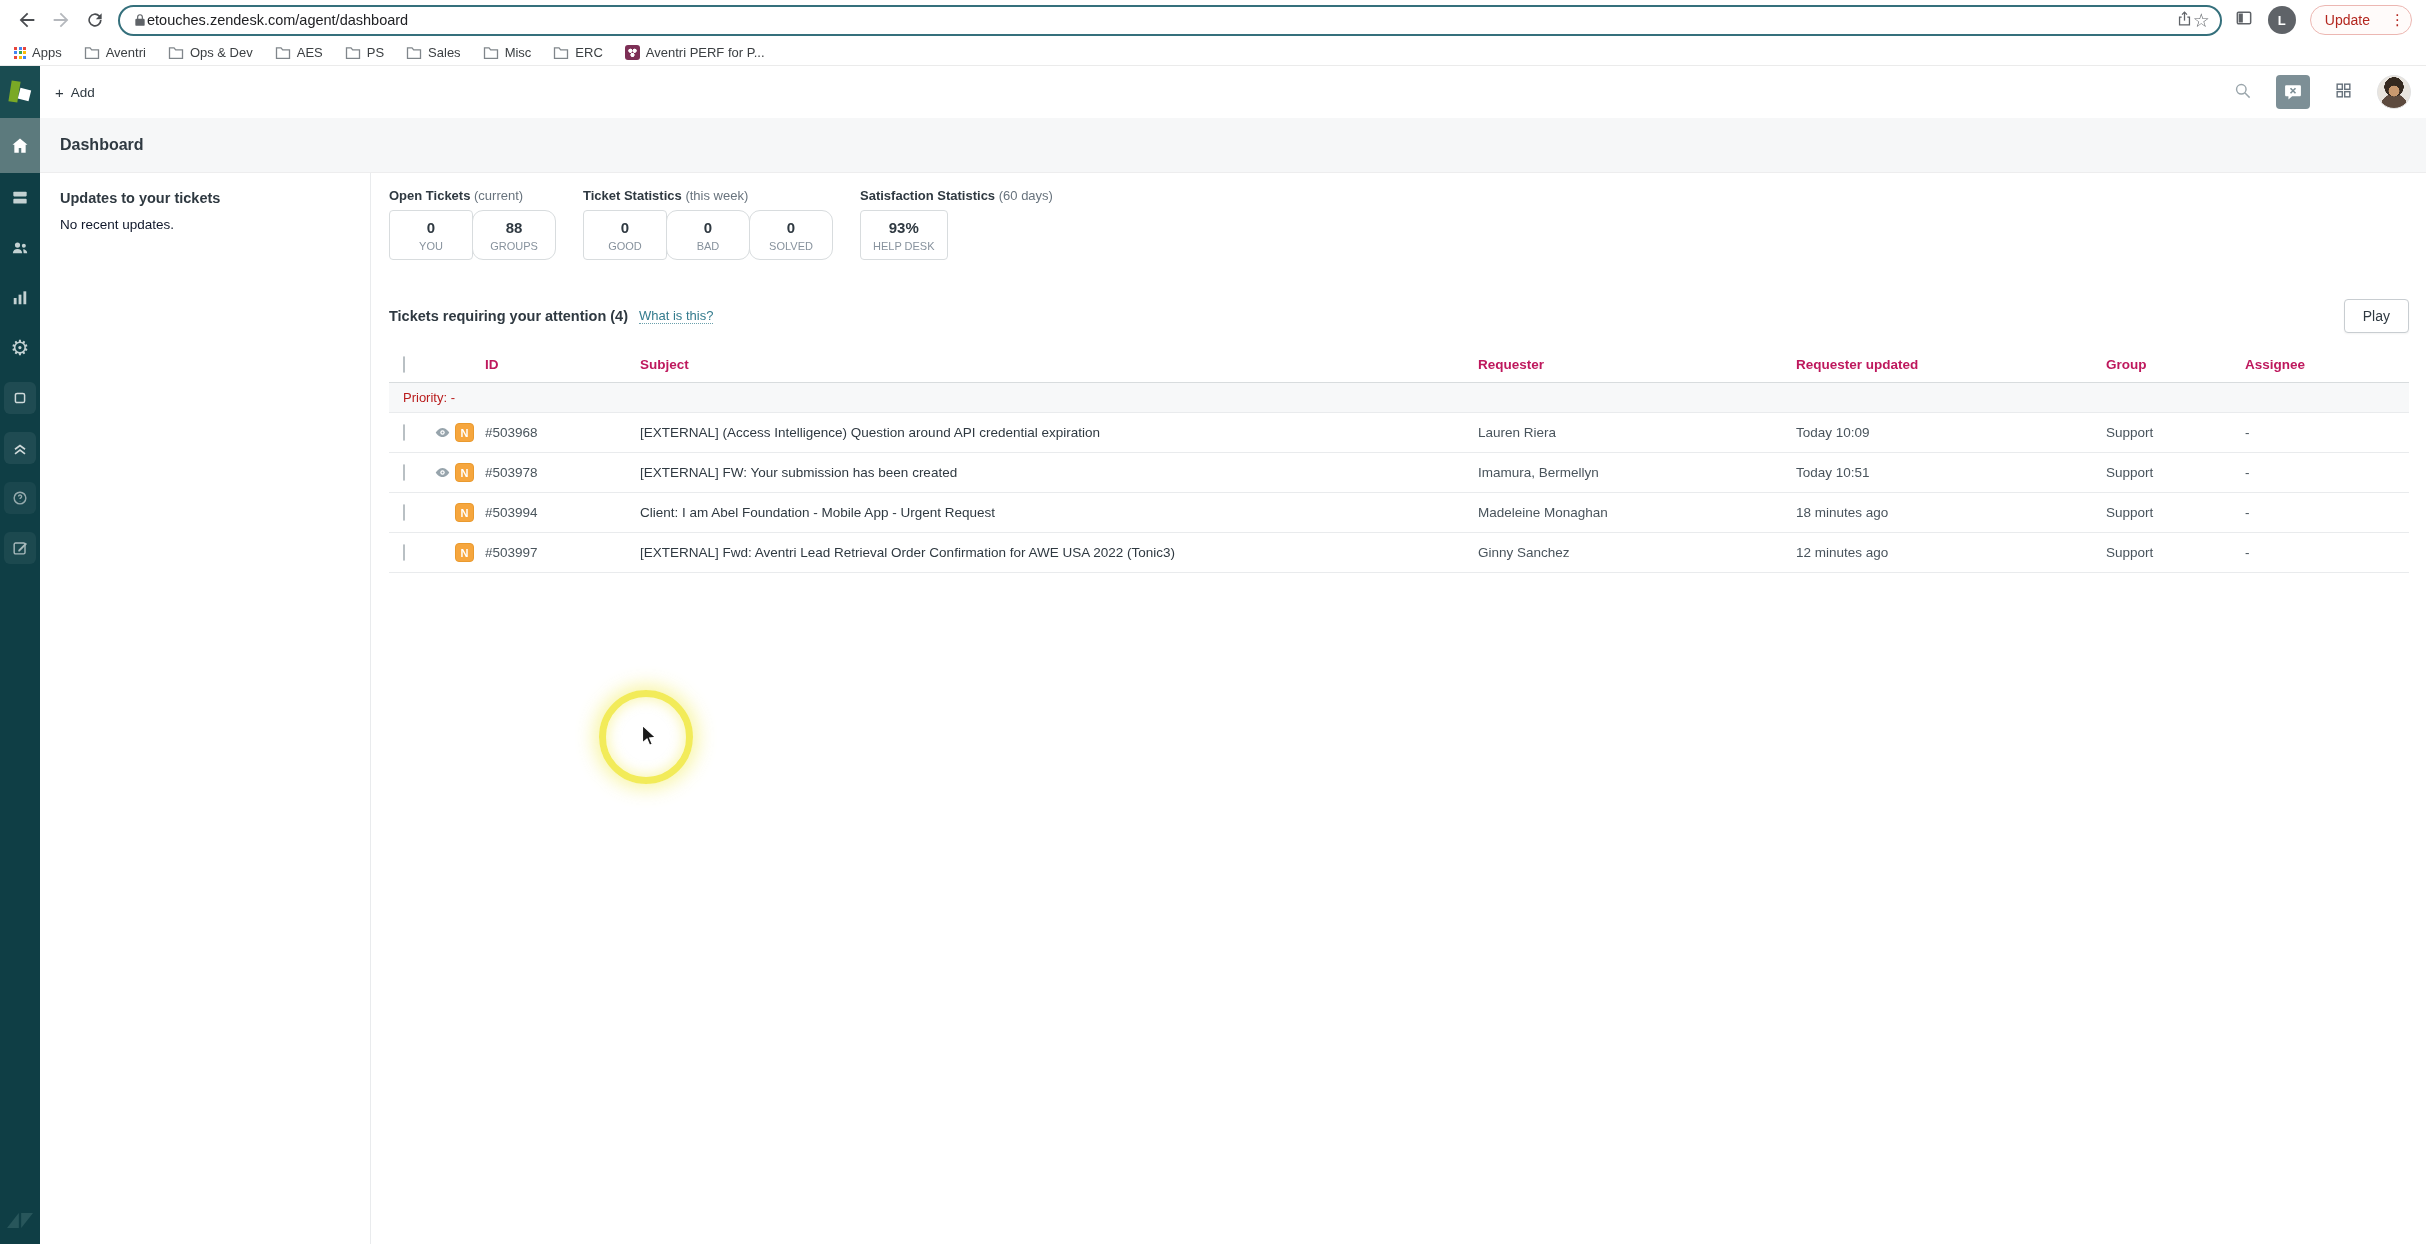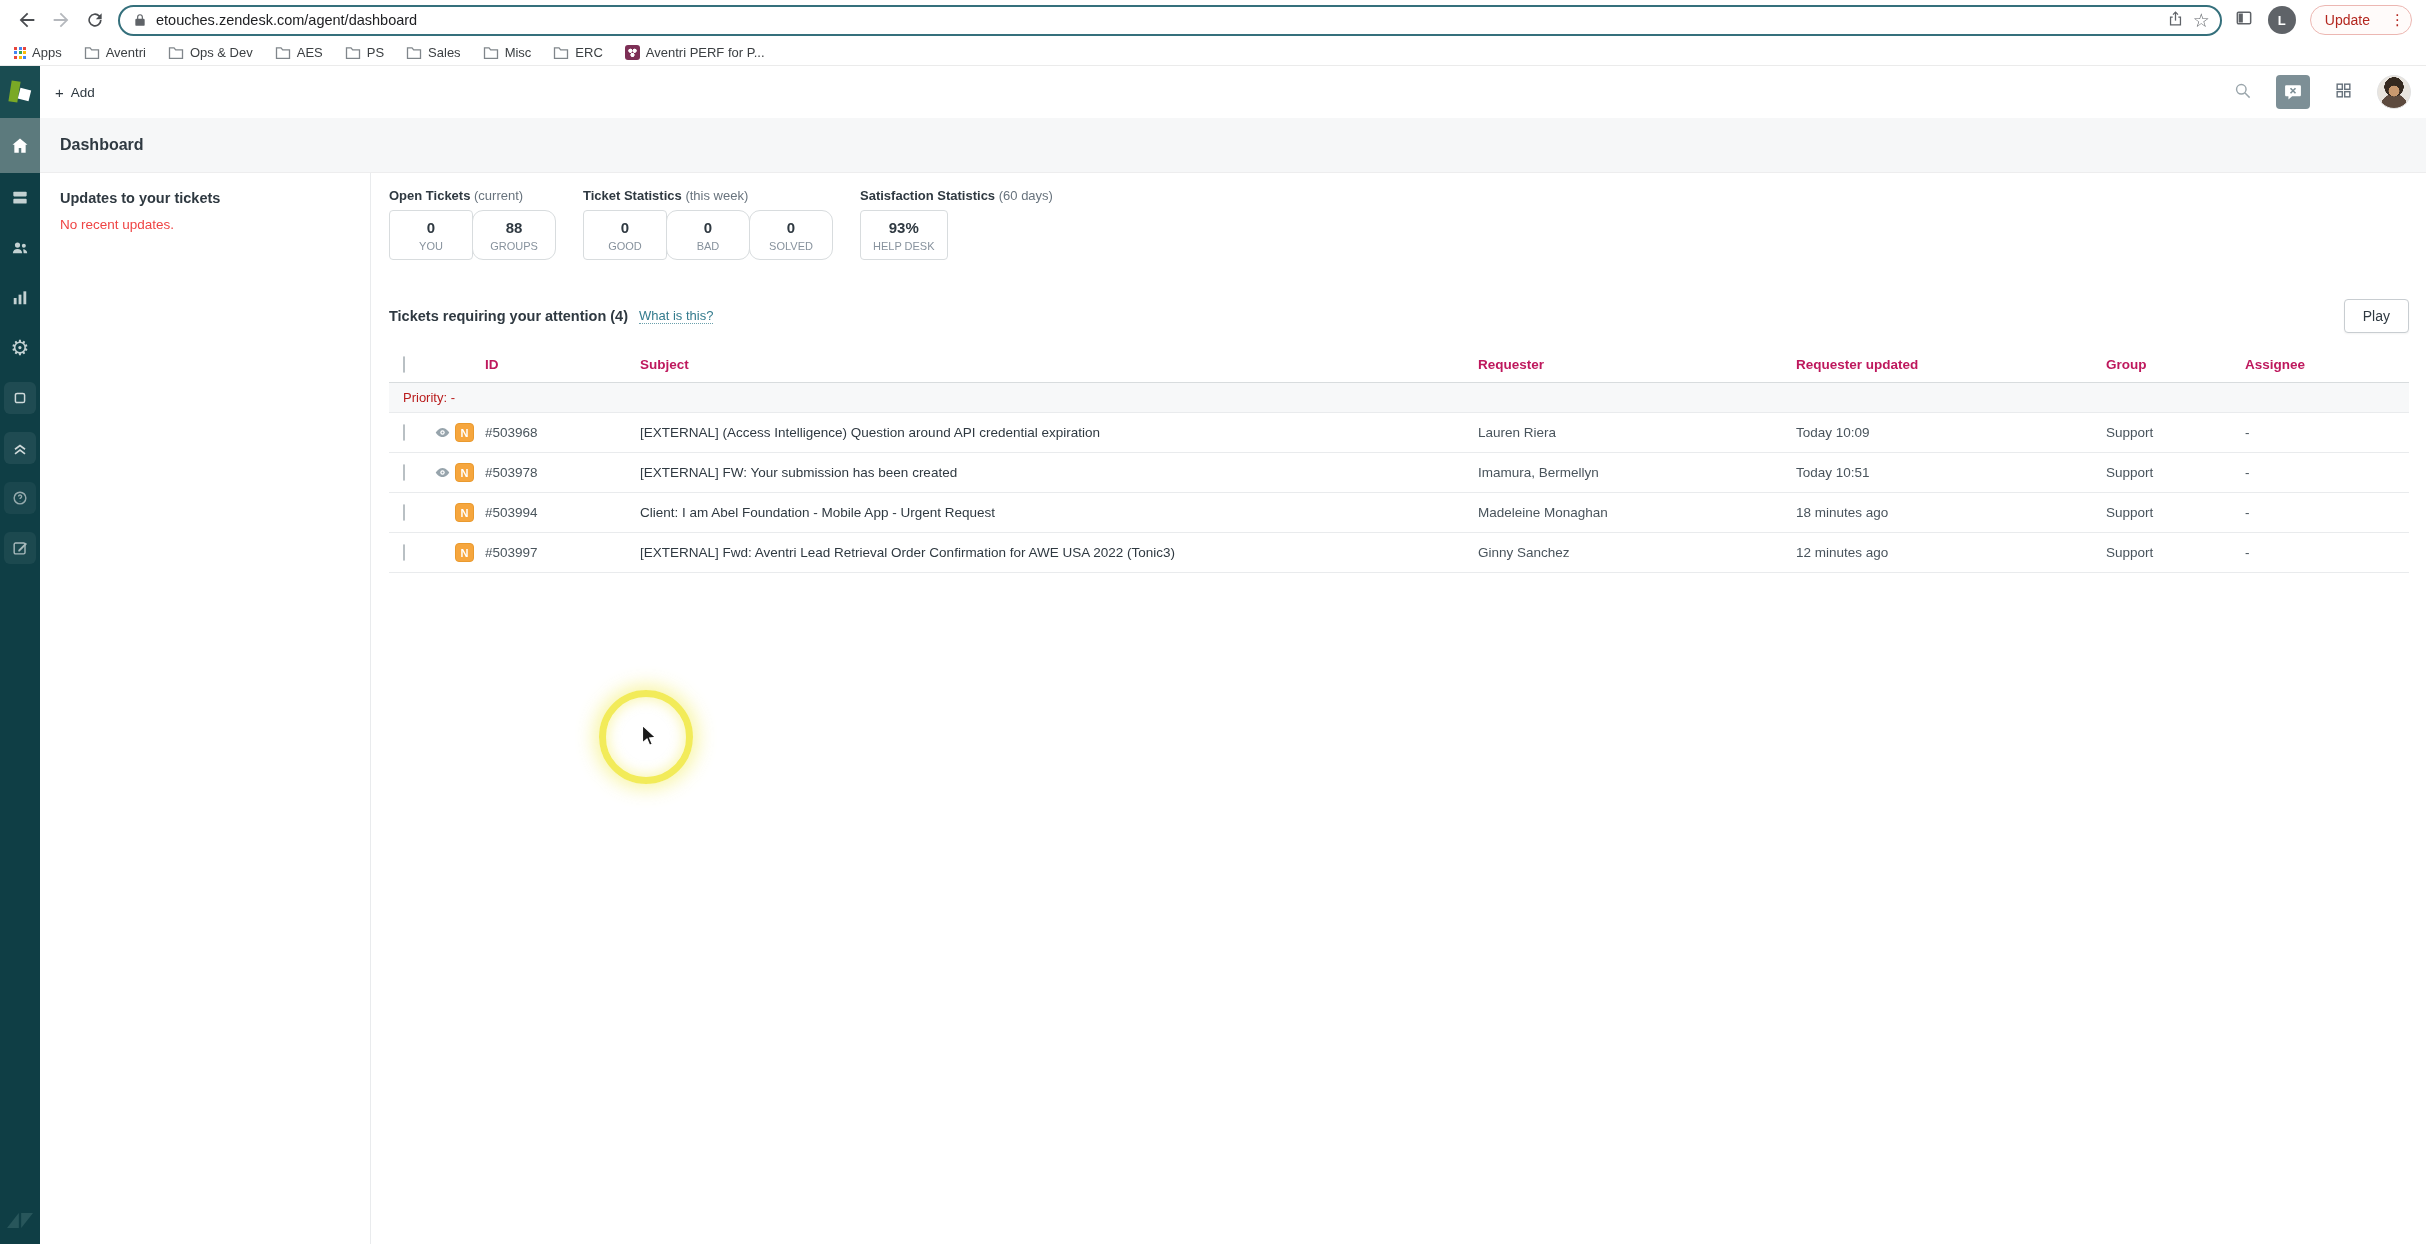--- a/index.html
+++ b/index.html
@@ -6,21 +6,21 @@
   html,body { width:2426px; height:1244px; }
   body {
     font-family:"Liberation Sans", "DejaVu Sans", sans-serif;
     background:#fff; color:#2f3941; overflow:hidden; position:relative;
   }
 
   
   .browser-nav { height:40px; background:#fff; display:flex; align-items:center; padding:0 10px; }
   .nav-btn { width:34px; height:34px; display:flex; align-items:center; justify-content:center; border-radius:50%; flex:0 0 auto; }
   .url-bar { flex:1; height:31px; border:2px solid #35707c; border-radius:17px; display:flex; align-items:center;
-             padding:0 10px 0 13px; margin:0 12px 0 6px; gap:9px; background:#fff; }
+             padding:0 10px 0 13px; margin:0 12px 0 6px; background:#fff; }
   .url-text { font-size:14.5px; color:#202124; white-space:nowrap; }
   .url-spacer { flex:1; }
   .chrome-right { display:flex; align-items:center; gap:14px; padding-right:4px; }
   .profile-chip { width:28px; height:28px; border-radius:50%; background:#5f6368; color:#fff;
                   font-size:13px; font-weight:bold; display:flex; align-items:center; justify-content:center; }
   .update-pill { display:flex; align-items:center; gap:20px; height:30px; padding:0 6px 0 14px;
                  border:1.5px solid #ecb7b2; border-radius:16px; color:#b3261e; font-size:14px; background:#fffbfa; }
   .update-dots { font-size:15px; color:#b3261e; }
 
   .bookmarks-bar { height:26px; background:#fff; border-bottom:1px solid #ebebeb; display:flex; align-items:center;
@@ -61,21 +61,21 @@
       radial-gradient(circle at 50% 98%, #5d4a3e 0 38%, transparent 39%),
       #e9e5df;
     border:1px solid #e3e3e3; }
 
   .page-bar { height:55px; background:#f6f7f8; border-bottom:1px solid #ededee; display:flex; align-items:center; padding:0 20px; }
   .page-title { font-size:16px; font-weight:bold; color:#2f3941; }
 
   .content { flex:1; display:flex; background:#fff; min-height:0; }
   .updates-panel { width:331px; flex:0 0 auto; border-right:1px solid #e9ebed; padding:17px 20px; }
   .updates-title { font-size:14.5px; font-weight:bold; color:#2f3941; margin-bottom:11px; }
-  .updates-msg { font-size:13.5px; color:#ef4444; }
+  .updates-msg { font-size:13.5px; color:#0f172a; }
 
   .main-panel { flex:1; padding:15px 17px 0 18px; min-width:0; }
 
   
   .stats-row { display:flex; gap:27px; }
   .stat-label { font-size:13px; color:#68737d; margin-bottom:7px; white-space:nowrap; }
   .stat-label b { color:#2f3941; }
   .stat-boxes { display:flex; }
   .stat-box { min-width:84px; padding:8px 12px 7px; border:1px solid #d8dcde; border-radius:4px; background:#fff; text-align:center; }
   .stat-box + .stat-box { margin-left:-1px;border-radius:11px; }

